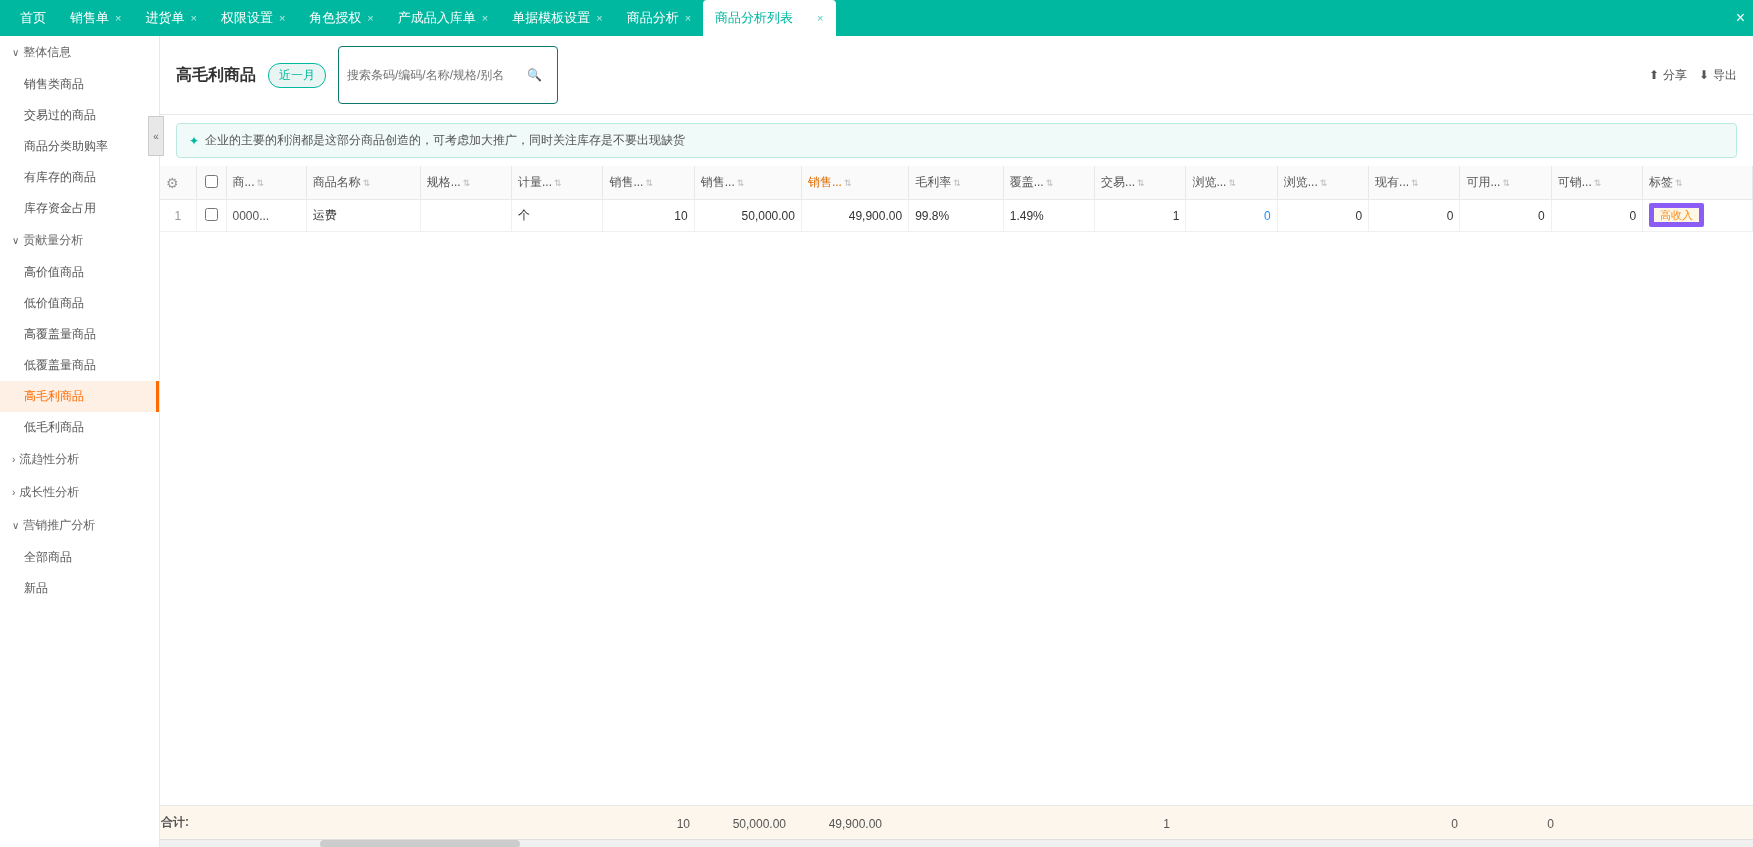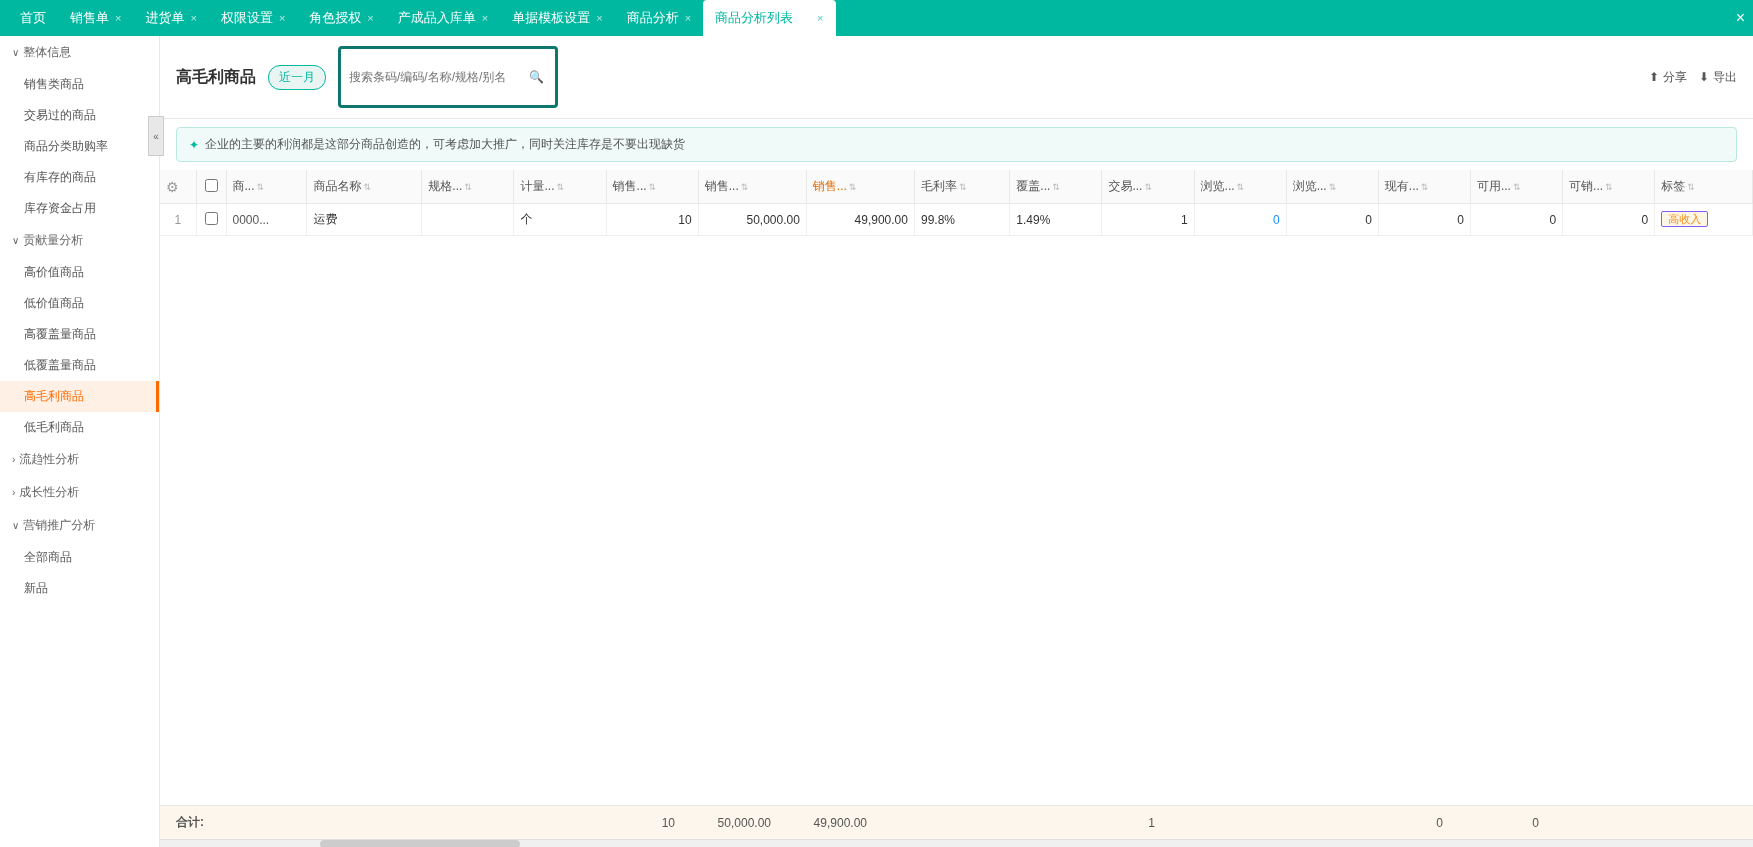--- a/index.html
+++ b/index.html
@@ -125,21 +125,21 @@
       border: 1px solid #00b8a0;
       color: #00b8a0;
       padding: 3px 10px;
       border-radius: 12px;
       cursor: pointer;
       font-size: 12px;
     }
     .search-box {
       display: flex;
       align-items: center;
-      border: 3px solid #0f766e;
+      border: 1px solid #0f766e;
       border-radius: 4px;
       padding: 21px 8px;
       width: 220px;
     }
     .search-box input {
       border: none;
       outline: none;
       font-size: 12px;
       width: 180px;
       color: #999;
@@ -207,34 +207,34 @@
       border-bottom: 1px solid #f0f0f0;
     }
     tbody td {
       padding: 7px 6px;
       border-right: 1px solid #f0f0f0;
       white-space: nowrap;
     }
     .tag-orange {
       background: #fff7e6;
       color: #fa8c16;
-      border: 1px solid #8b5cf6;
+      border: 5px solid #8b5cf6;
       padding: 1px 6px;
       border-radius: 2px;
       font-size: 11px;
     }
     .link-text { color: #1890ff; cursor: pointer; }
 
     
     .table-footer {
       border-top: 1px solid #e8e8e8;
-      padding: 8px 16px;
+      padding: 8px 1px;
       background: #fdf6ed;
       display: flex;
-      align-items: center;
+      align-items: flex-end;
       font-size: 12px;
       color: #555;
       gap: 16px;
     }
     .footer-label { width: 200px; font-weight: bold; }
     .footer-cell { min-width: 80px; padding: 0 6px; text-align: right; }
 
     
     .bottom-scroll {
       height: 8px;

